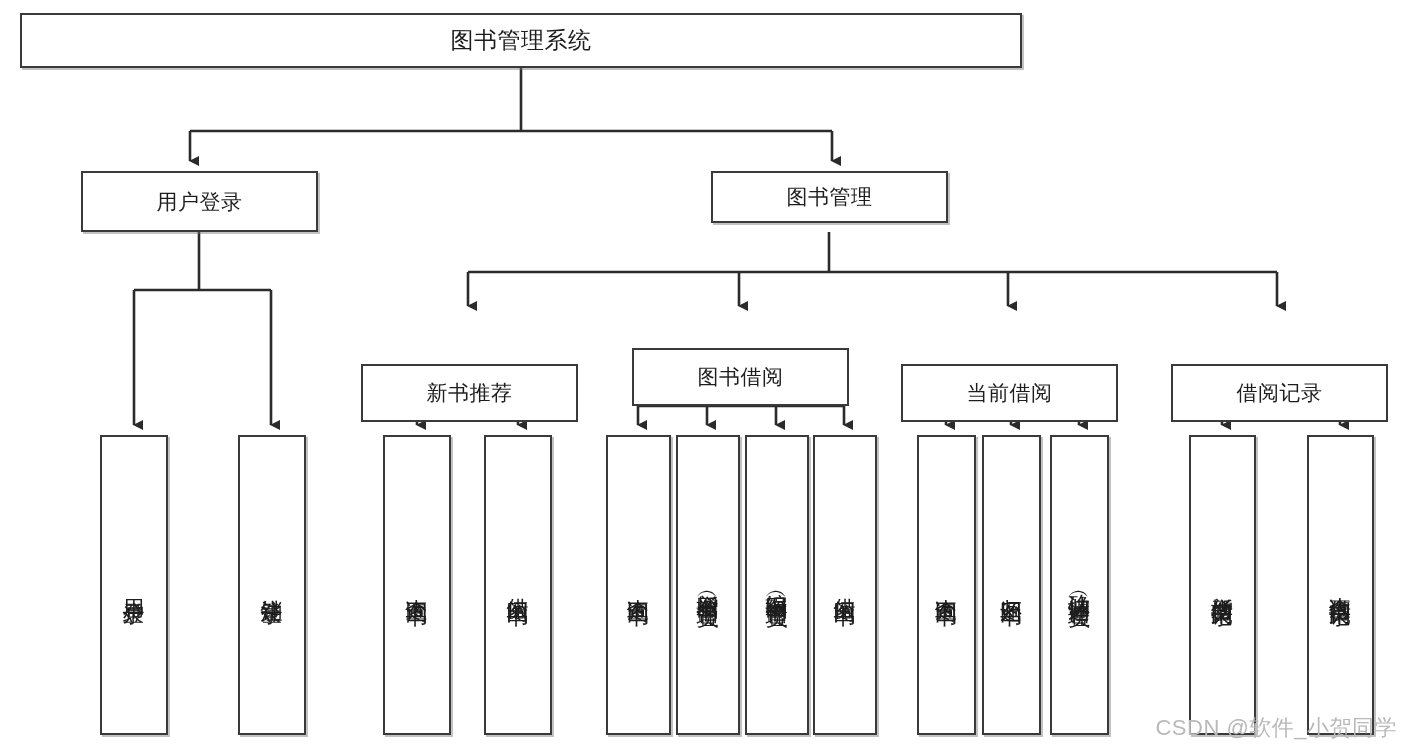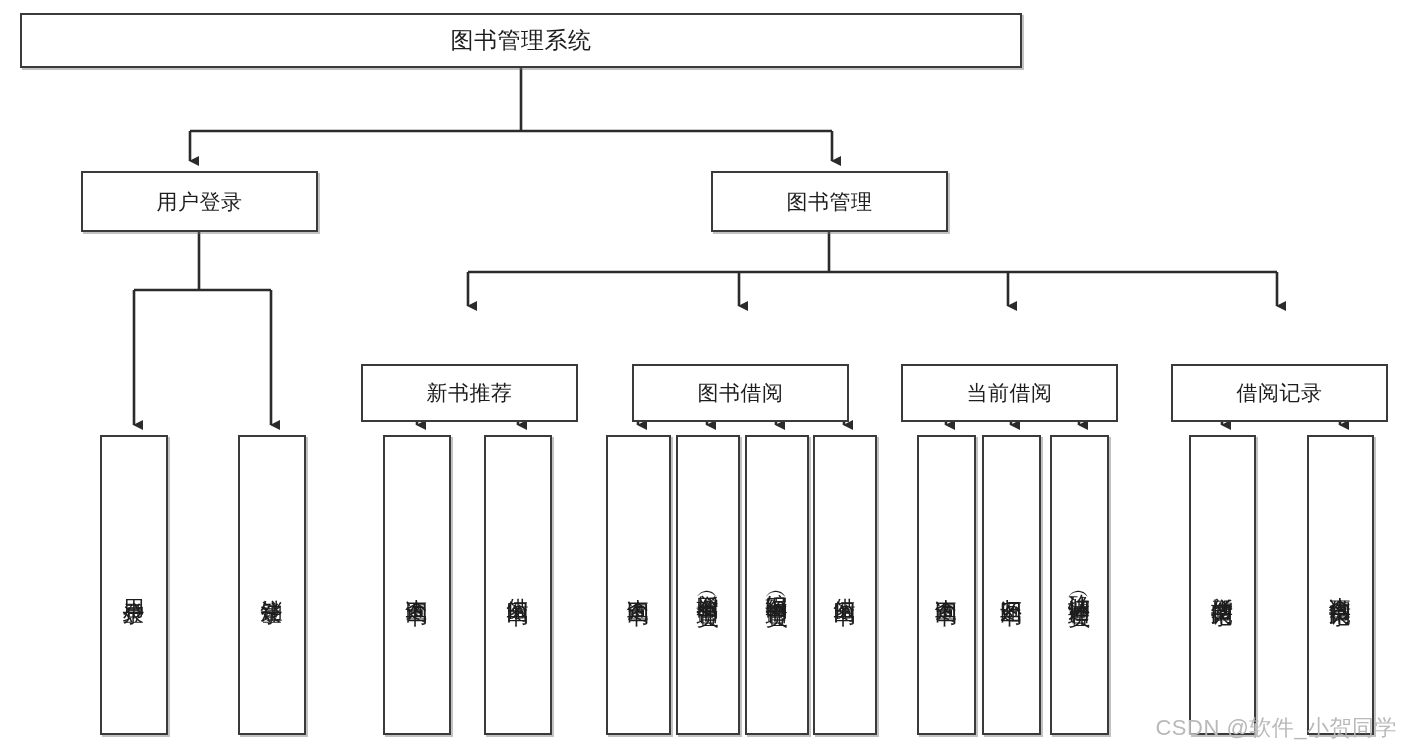--- a/index.html
+++ b/index.html
@@ -127,28 +127,28 @@
     </g>
   </svg>
 
   <div class="node shadowed lvl1" style="left:20px; top:13px; width:1002px; height:55px;">
     <span class="node-label">图书管理系统</span>
   </div>
 
   <div class="node shadowed lvl2" style="left:81px; top:171px; width:237px; height:61px;">
     <span class="node-label">用户登录</span>
   </div>
-  <div class="node shadowed lvl2" style="left:711px; top:171px; width:237px; height:61px;">
+  <div class="node shadowed lvl2" style="left:711px; top:171px; width:237px; height:52px;">
     <span class="node-label">图书管理</span>
   </div>
 
   <div class="node lvl3" style="left:361px; top:316px; width:217px; height:58px;">
     <span class="node-label">新书推荐</span>
   </div>
-  <div class="node lvl3" style="left:632px; top:316px; width:217px; height:58px;">
+  <div class="node lvl3" style="left:632px; top:300px; width:217px; height:58px;">
     <span class="node-label">图书借阅</span>
   </div>
   <div class="node lvl3" style="left:901px; top:316px; width:217px; height:58px;">
     <span class="node-label">当前借阅</span>
   </div>
   <div class="node lvl3" style="left:1171px; top:316px; width:217px; height:58px;">
     <span class="node-label">借阅记录</span>
   </div>
 
   <div class="node leaf shadowed" style="left:100px; top:435px; width:68px; height:300px;">

